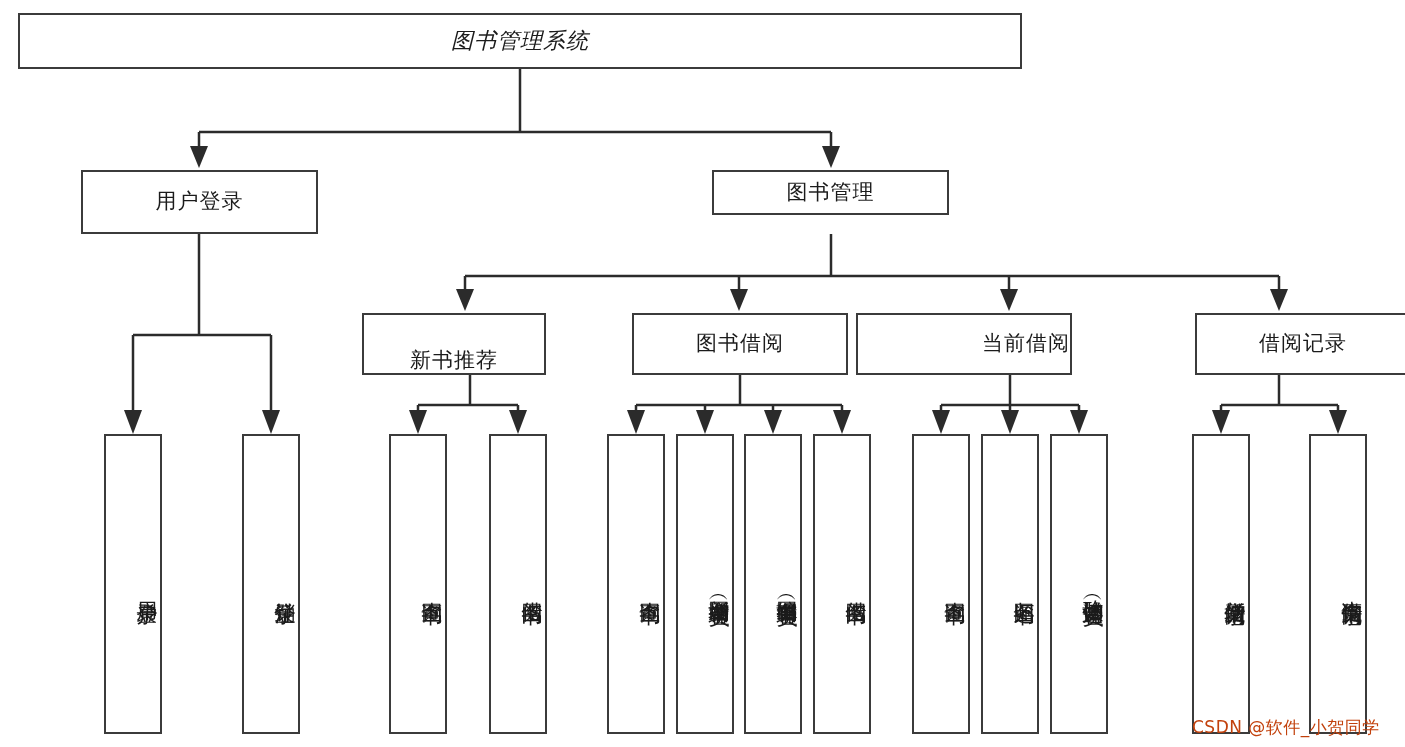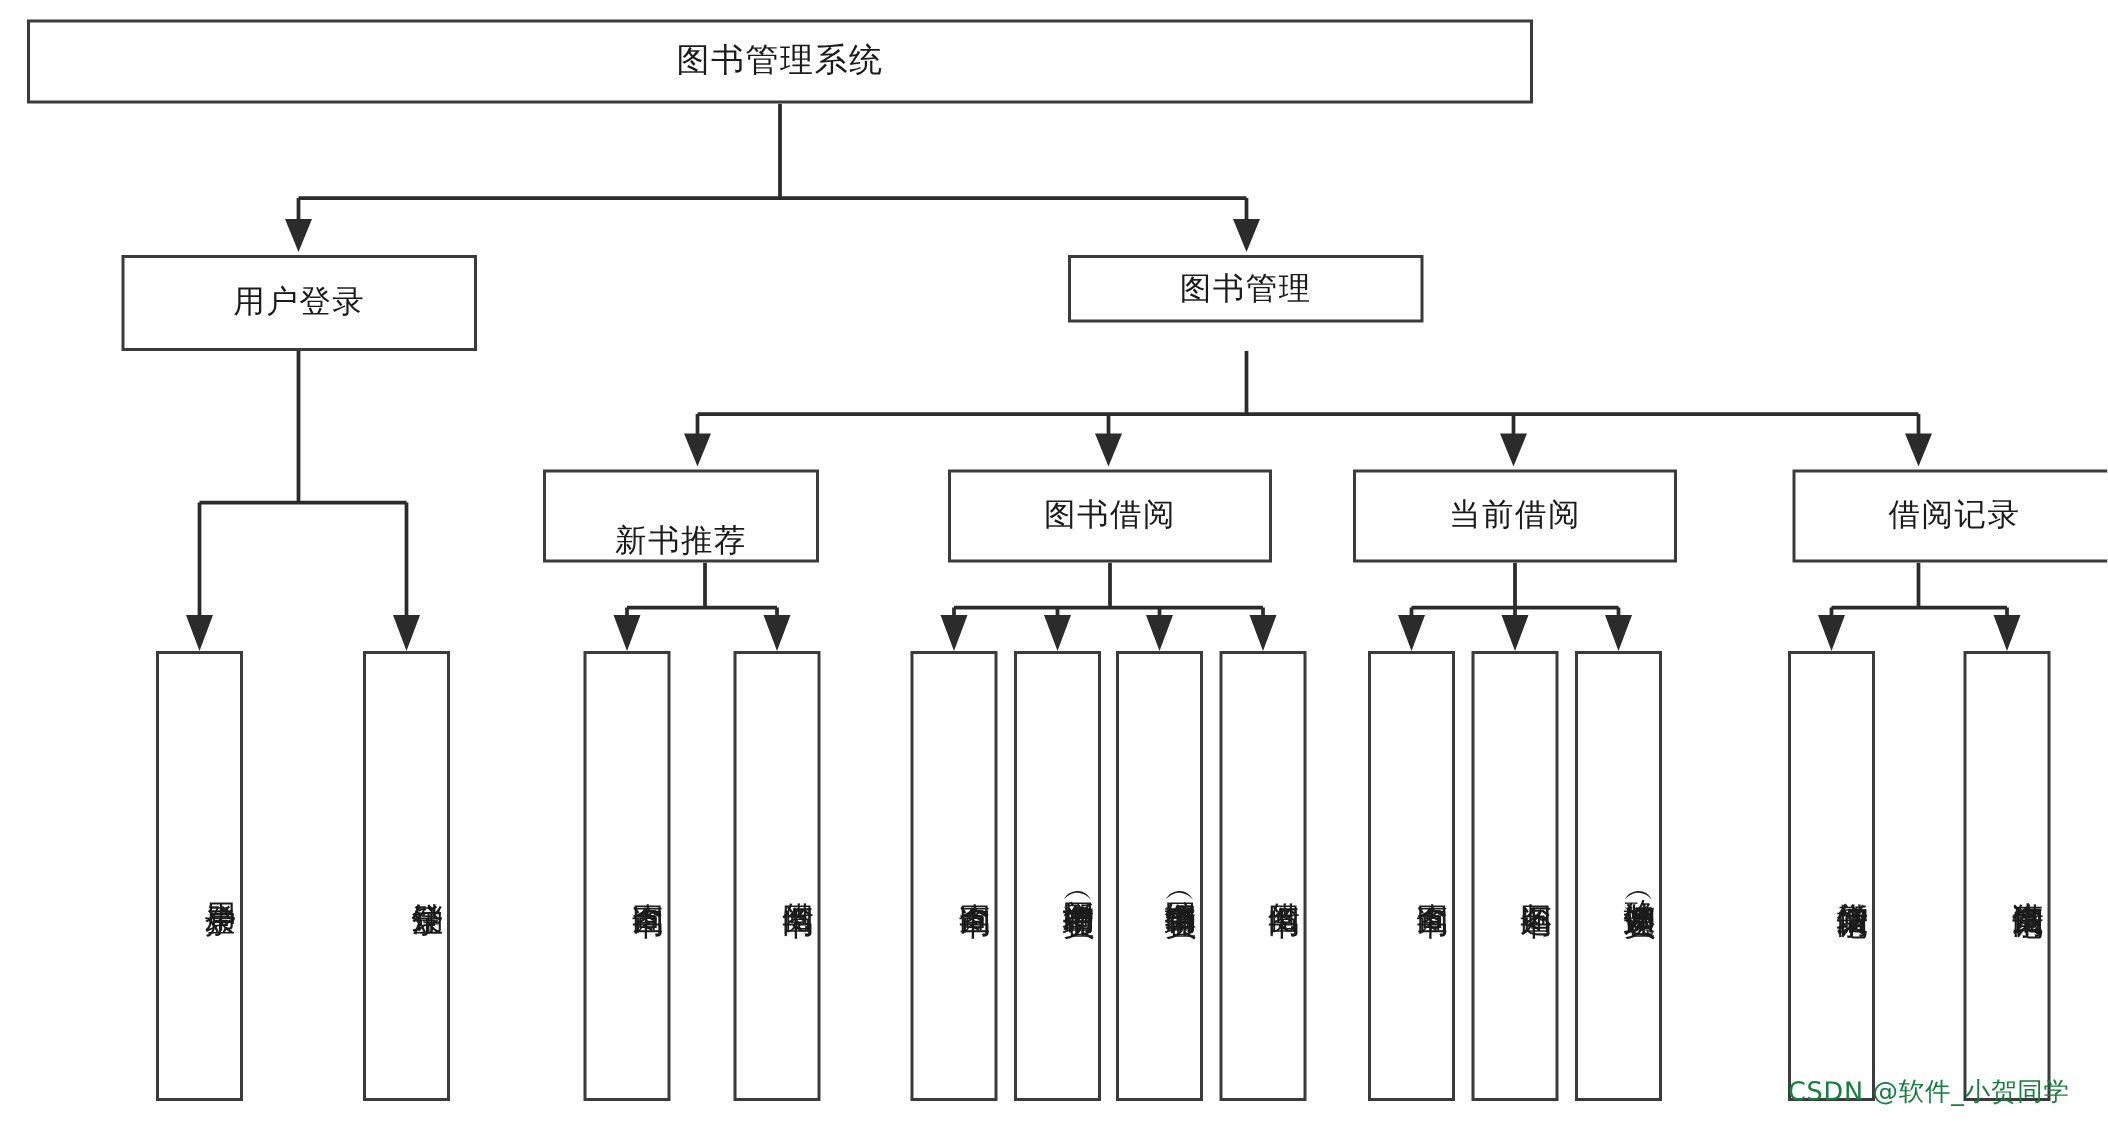--- a/index.html
+++ b/index.html
@@ -55,21 +55,21 @@
     writing-mode: vertical-rl;
     text-orientation: upright;
     white-space: nowrap;
   }
   .node.root {
     font-size: 22px;
   }
   .watermark {
     position: absolute;
     font-size: 17px;
-    color: #15803d;
+    color: #c2410c;
     white-space: nowrap;
     letter-spacing: 0.5px;
   }
 </style>
 </head>
 <body>
 
 <div id="canvas">
 
   <svg class="edges" viewBox="0 0 1405 747">
@@ -137,41 +137,41 @@
 
       <polygon points="941,434 932,410 950,410"></polygon>
       <polygon points="1010,434 1001,410 1019,410"></polygon>
       <polygon points="1079,434 1070,410 1088,410"></polygon>
 
       <polygon points="1221,434 1212,410 1230,410"></polygon>
       <polygon points="1338,434 1329,410 1347,410"></polygon>
     </g>
   </svg>
 
-  <div class="node horizontal root" style="left:18px; top:13px; width:1004px; height:56px;">
+  <div class="node horizontal root" style="left:18px; top:13px; width:1004px; height:56px;font-style:italic;">
     <span>图书管理系统</span>
   </div>
 
   <div class="node horizontal" style="left:81px; top:170px; width:237px; height:64px;">
     <span>用户登录</span>
   </div>
 
   <div class="node horizontal" style="left:712px; top:170px; width:237px; height:45px;">
     <span>图书管理</span>
   </div>
 
   <div class="node horizontal" style="left:362px; top:313px; width:184px; height:62px;align-items:flex-end;">
     <span>新书推荐</span>
   </div>
 
   <div class="node horizontal" style="left:632px; top:313px; width:216px; height:62px;align-items:center;">
     <span>图书借阅</span>
   </div>
 
-  <div class="node horizontal" style="left:902px; top:313px; width:216px; height:62px;">
+  <div class="node horizontal" style="left:856px; top:313px; width:216px; height:62px;justify-content:flex-end;">
     <span>当前借阅</span>
   </div>
 
   <div class="node horizontal" style="left:1171px; top:313px; width:216px; height:62px;margin-left:24px;">
     <span>借阅记录</span>
   </div>
 
   <div class="node vertical" style="left:104px; top:434px; width:58px; height:300px;">
     <span class="vlabel">用户登录</span>
   </div>

